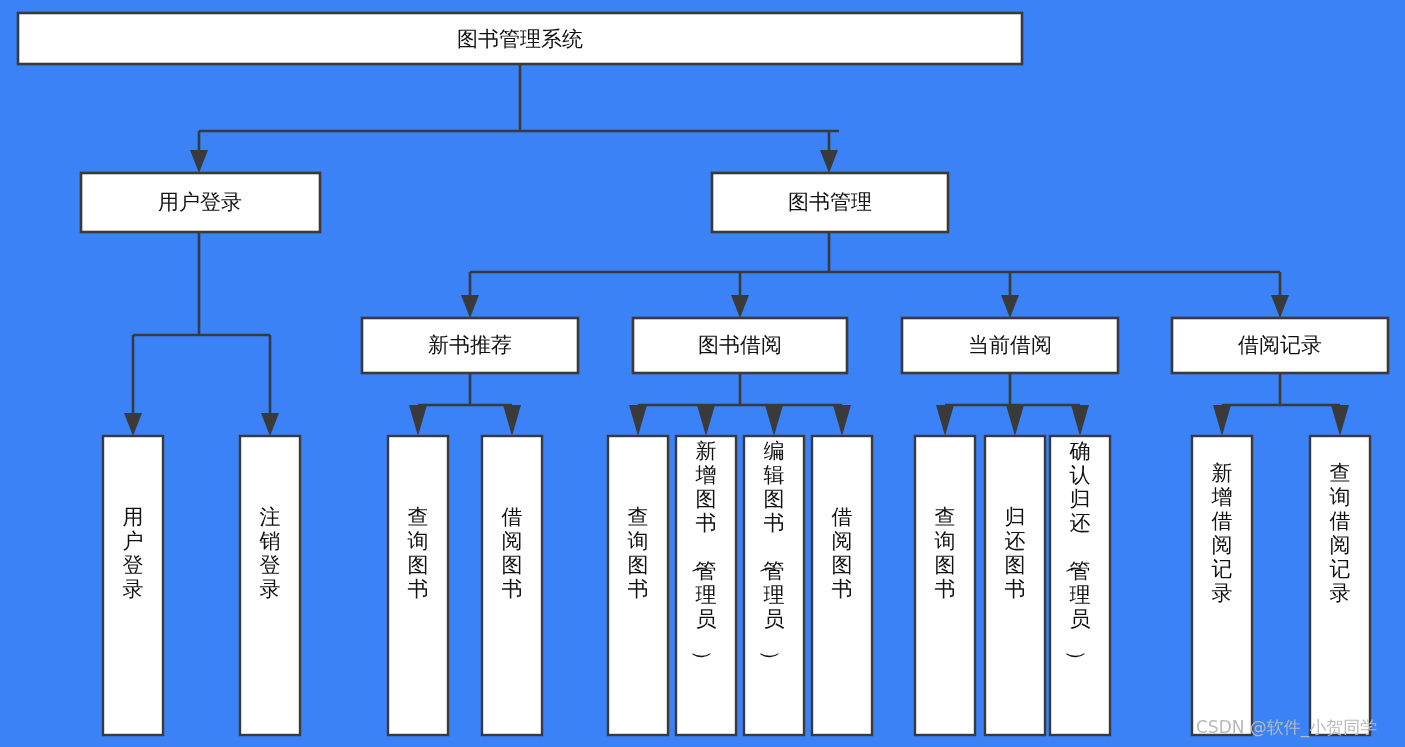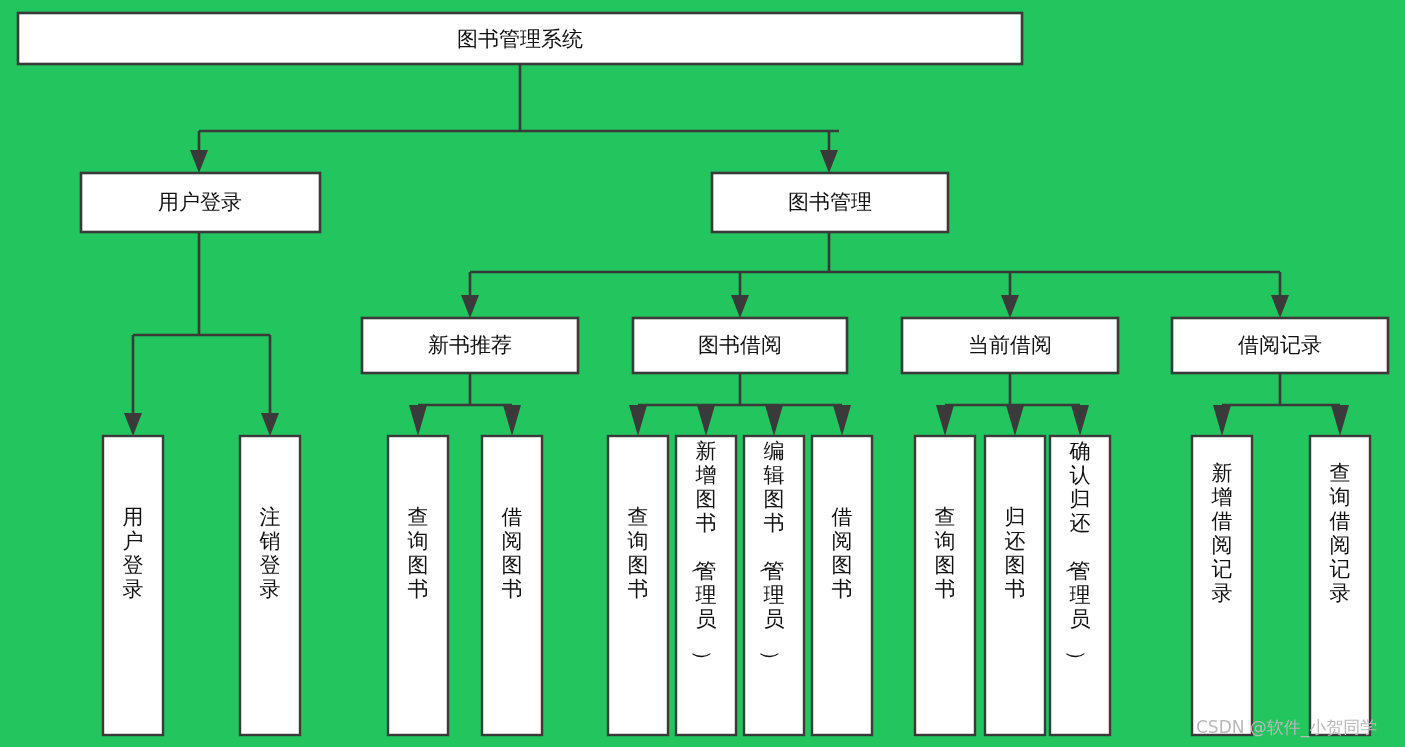--- a/index.html
+++ b/index.html
@@ -11,21 +11,21 @@
   body {
     width: 1405px;
     height: 747px;
     overflow: hidden;
     font-family: "DejaVu Sans", "Liberation Sans", sans-serif;
   }
   #diagram-root {
     position: relative;
     width: 1405px;
     height: 747px;
-    background: #22c55e;
+    background: #3b82f6;
     text-decoration: underline;
   }
   svg.diagram-canvas {
     position: absolute;
     top: 0;
     left: 0;
     width: 1405px;
     height: 747px;
     display: block;
   }

